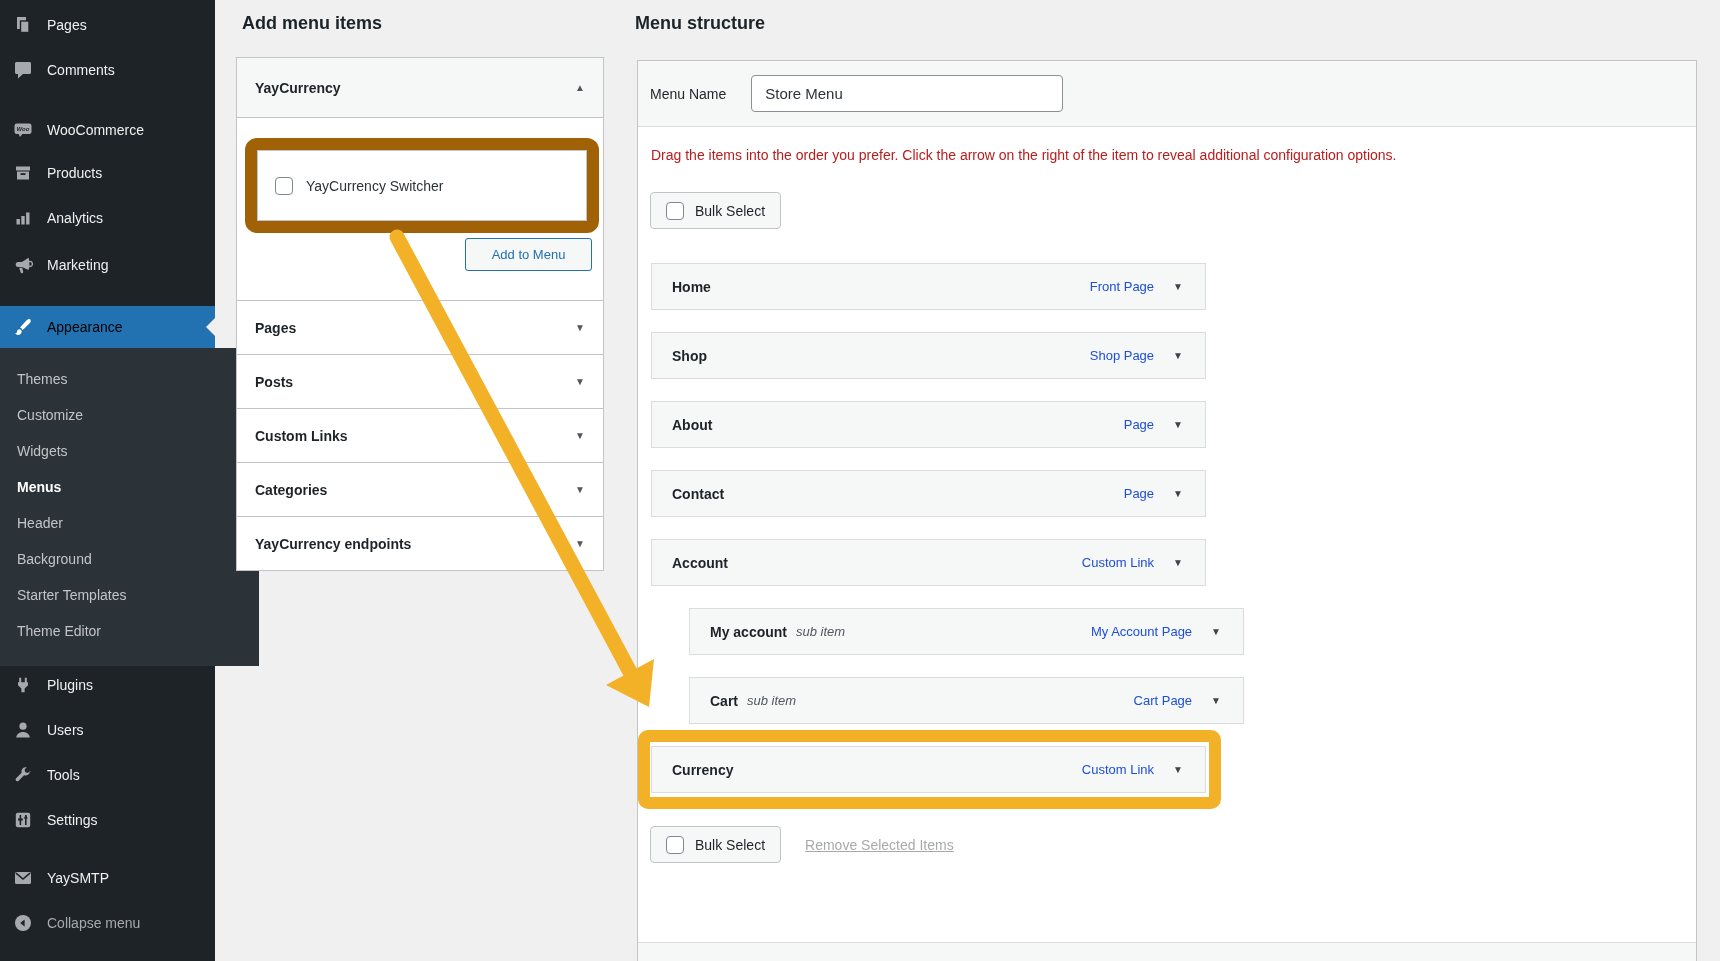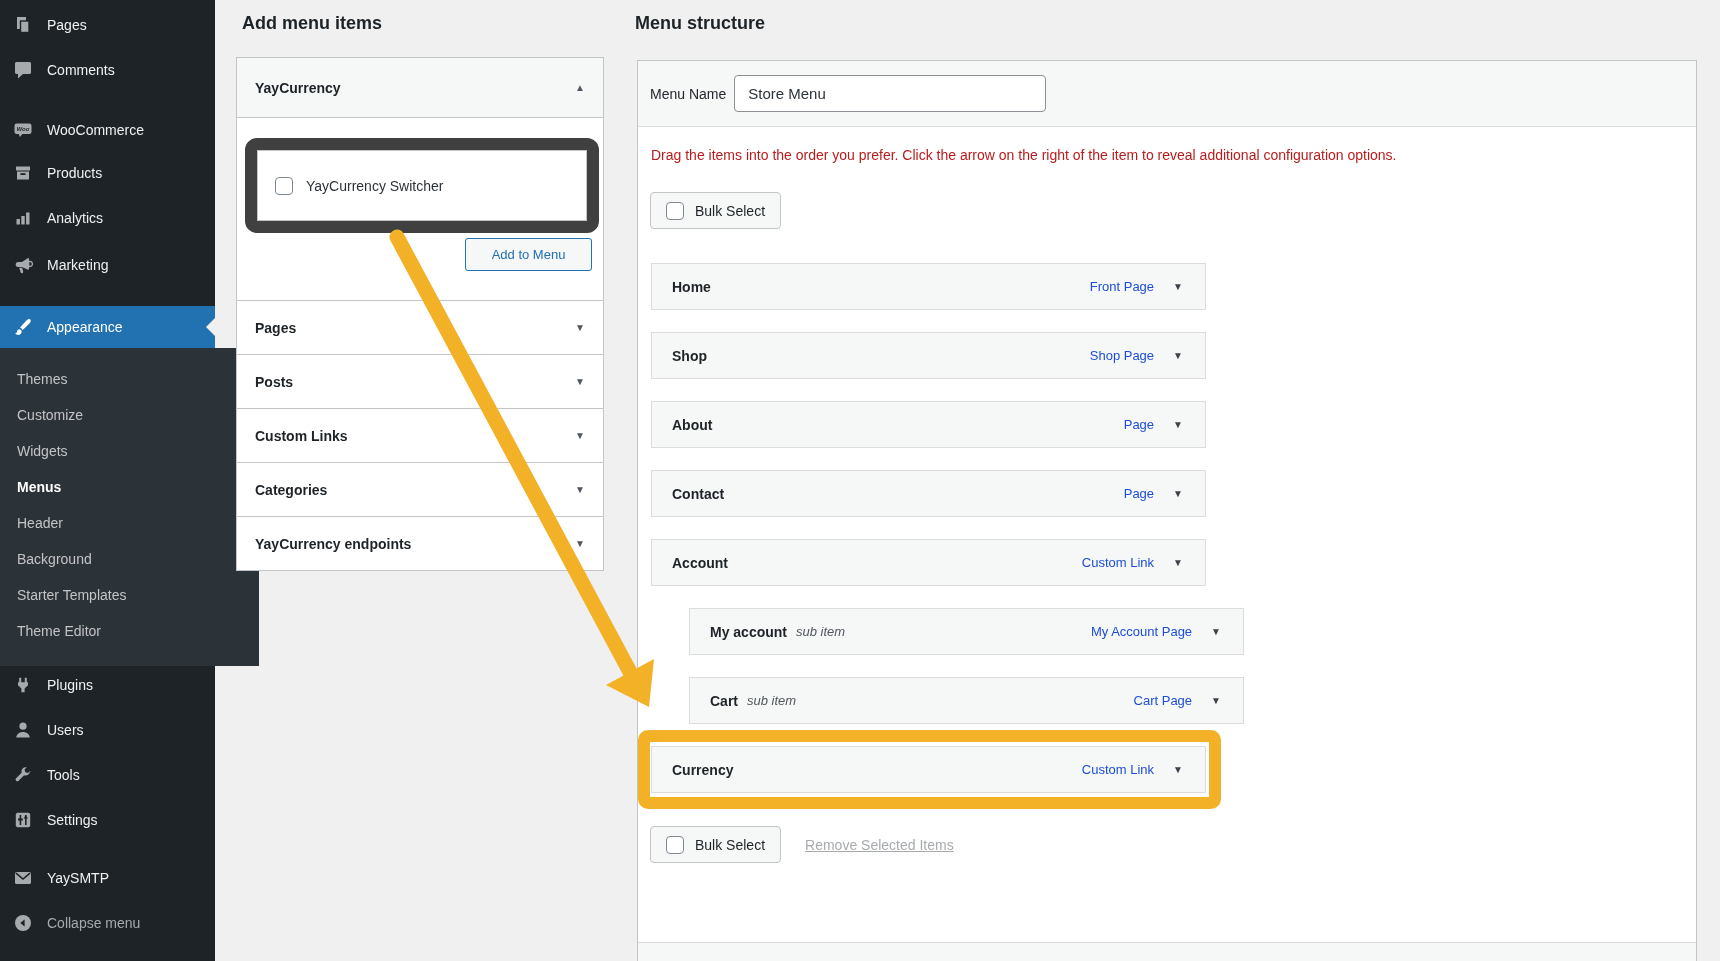--- a/index.html
+++ b/index.html
@@ -9,21 +9,21 @@
     background:#f0f0f1; font-family:"Liberation Sans", sans-serif;
     color:#1d2327;
   }
   
   .wp-sidebar { position:absolute; left:0; top:0; width:215px; height:961px; background:#1d2327; }
   .side-item {
     position:absolute; left:0; width:215px; height:42px;
     display:flex; align-items:center; color:#f0f0f1; font-size:14px; cursor:pointer;
   }
   .side-item .ico { width:20px; height:20px; margin:0 14px 0 13px; flex:none; }
-  .side-item.active { background:#2271b1; color:#ffffff; }
+  .side-item.active { background:#2271b1; color:#000000; }
   .notch {
     position:absolute; right:0; top:12px; width:0; height:0;
     border-top:9px solid transparent; border-bottom:9px solid transparent;
     border-right:9px solid #f0f0f1;
   }
   .submenu { position:absolute; left:0; top:348px; width:259px; background:#2c3338; padding:13px 0 17px; }
   .submenu-item { height:36px; line-height:36px; padding-left:17px; font-size:14px; color:#c3c4c7; cursor:pointer; }
   .submenu-item.active { color:#fff; font-weight:700; }
   .dim { color:#a7aaad; }
 
@@ -40,21 +40,21 @@
   .acc-body { position:relative; height:182px; background:#fff; }
   .acc-sec {
     height:54px; display:flex; align-items:center; justify-content:space-between;
     padding:0 18px; border-top:1px solid #c3c4c7; background:#fff;
     font-size:14px; font-weight:700; color:#1d2327; cursor:pointer;
   }
   .chev { font-size:10px; color:#50575e; }
 
   .hl-box {
     position:absolute; left:8px; top:20px; width:354px; height:95px;
-    border:12px solid #404040; border-radius:12px; background:#f3b127;
+    border:12px solid #a16207; border-radius:12px; background:#f3b127;
   }
   .hl-inner {
     width:100%; height:100%; background:#fff; border:1px solid #c3c4c7;
     display:flex; align-items:center; padding-left:17px;
   }
   .cbox { width:18px; height:18px; background:#fff; border:1.5px solid #7e8993; border-radius:4px; flex:none; cursor:pointer; }
   .cb-label { margin-left:13px; font-size:14px; color:#2c3338; }
   .add-btn {
     position:absolute; left:228px; top:120px; width:127px; height:33px;
     background:#f6f7f7; border:1px solid #2271b1; border-radius:3px;
@@ -63,21 +63,21 @@
 
   
   .panel {
     position:absolute; left:637px; top:60px; width:1060px; height:901px;
     background:#fff; border:1px solid #c3c4c7; border-bottom:none;
   }
   .panel-head {
     height:66px; background:#f6f7f7; border-bottom:1px solid #dcdcde;
     display:flex; align-items:center; padding:0 12px;
   }
-  .panel-head .lbl { font-size:14px; color:#23282d; margin-right:8px; }
+  .panel-head .lbl { font-size:14px; color:#23282d; margin-right:25px; }
   .panel-head input {
     width:312px; height:37px; border:1px solid #8c8f94; border-radius:4px;
     padding:0 13px; font-size:15px; color:#2c3338; background:#fff;
     font-family:"Liberation Sans", sans-serif;
   }
   .instruction { position:absolute; left:13px; top:86px; width:990px; font-size:14px; color:#b91c1c; }
   .bulk {
     display:inline-flex; align-items:center; height:37px; padding:0 15px;
     background:#f6f7f7; border:1px solid #c3c4c7; border-radius:4px; gap:11px;
     font-size:14px; color:#1d2327;

